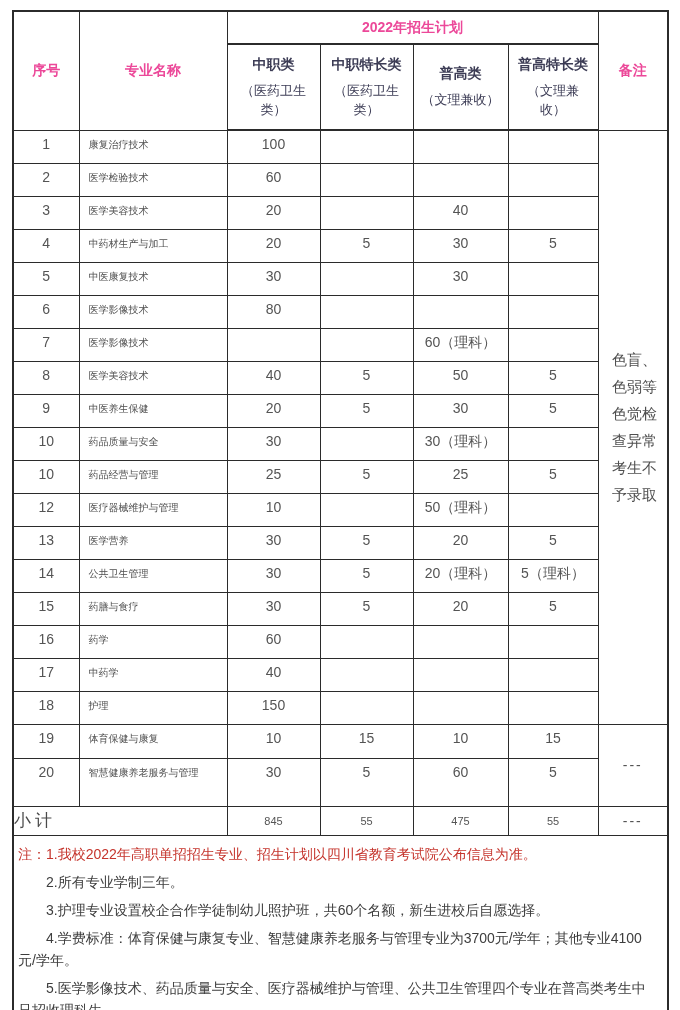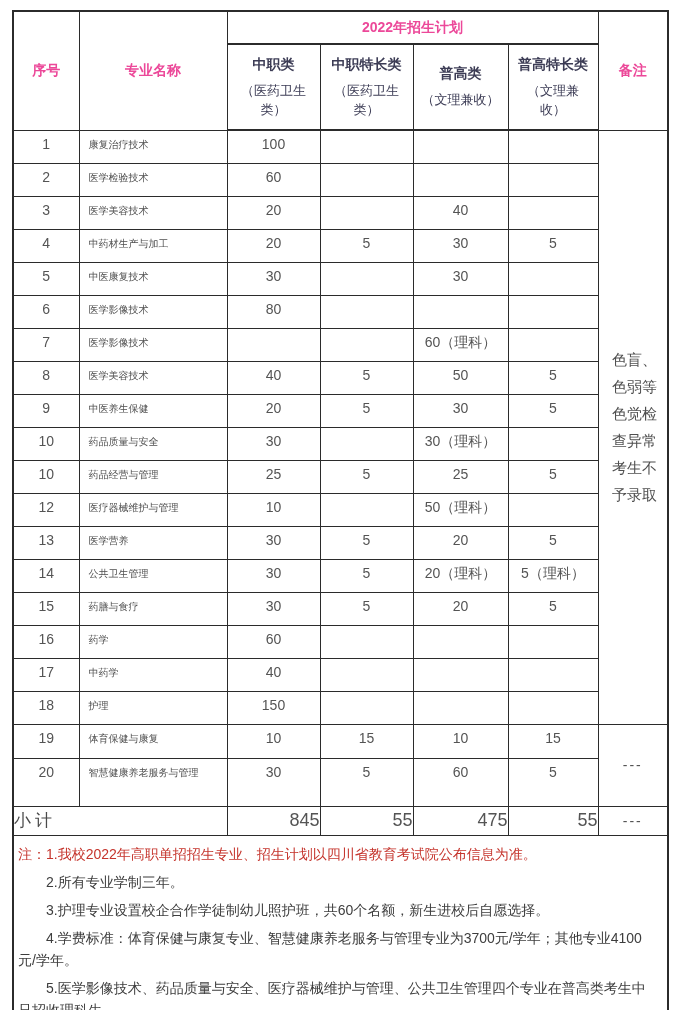--- a/index.html
+++ b/index.html
@@ -94,22 +94,22 @@
     border-top-width: 2px;
   }
   .subtotal-label {
     font-size: 17px;
     vertical-align: middle;
     color: #4a4a4a;
     letter-spacing: 4px;
   }
   .sub-num {
     color: #545454;
-    font-size: 18px;
-    text-align: right;
+    font-size: 11px;
+    text-align: center;
     vertical-align: middle;
   }
   
   .notes-cell {
     vertical-align: top;
     padding: 7px 14px 8px 4px !important;
   }
   .note-p {
     color: #3d3d3d;
     font-size: 14px;

